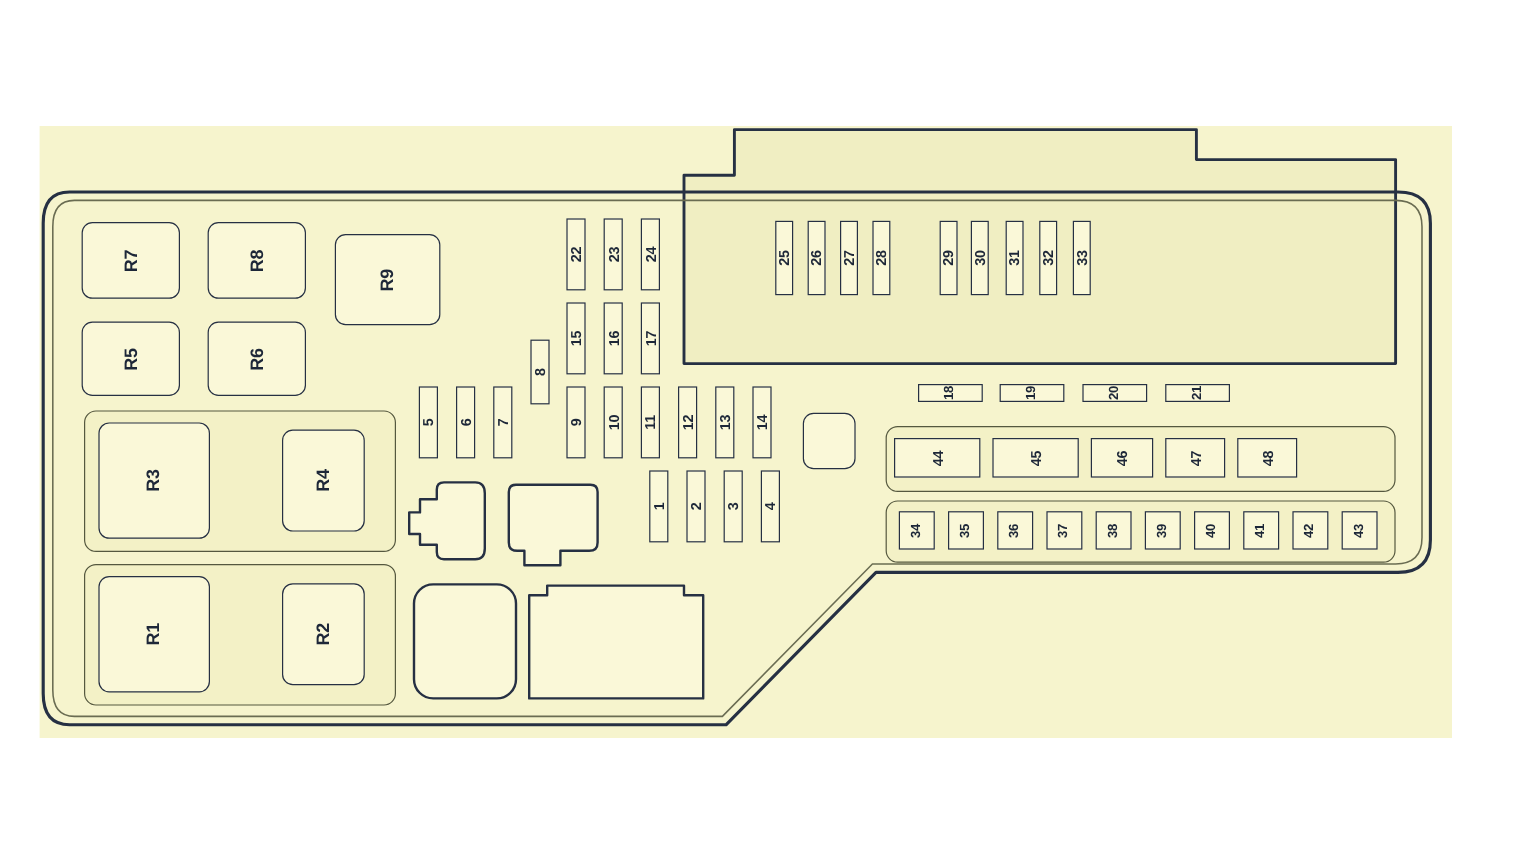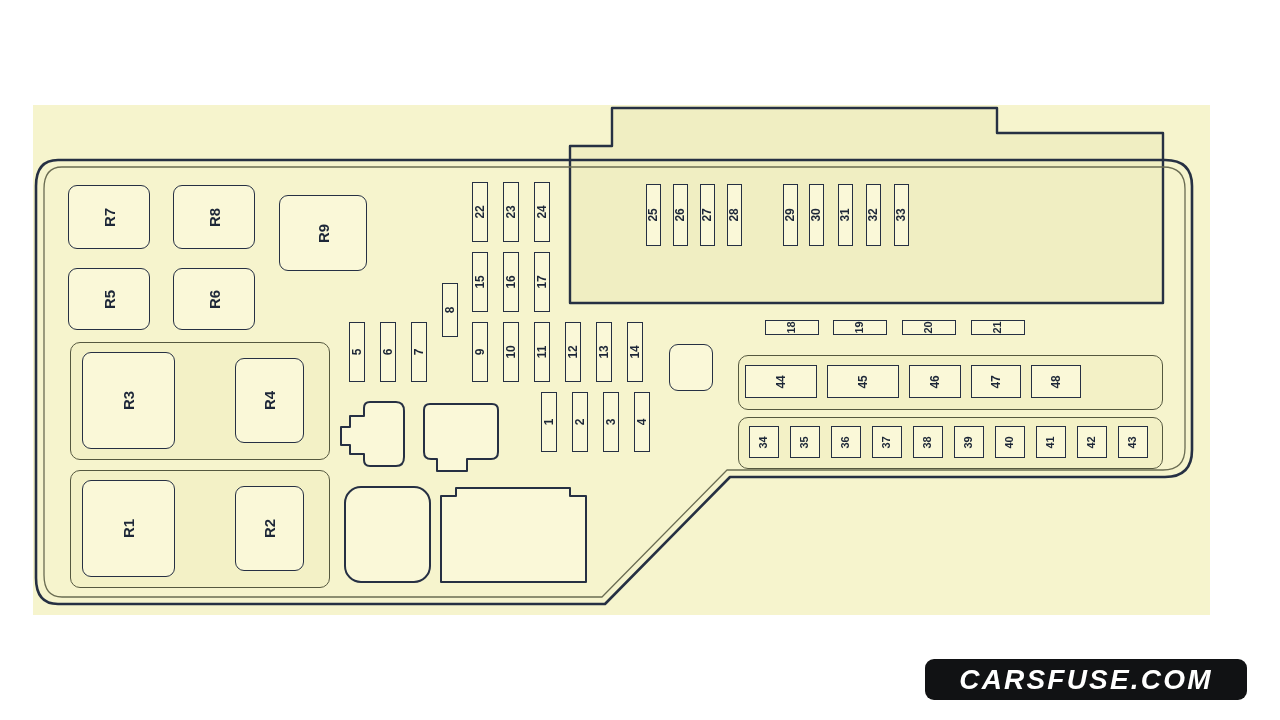--- a/index.html
+++ b/index.html
@@ -378,17 +378,14 @@
   <div class="cell smallfuse thin" style="left:1036px; top:426px; width:30px; height:32px;">
     <span class="lbl">41</span>
   </div>
   <div class="cell smallfuse thin" style="left:1077px; top:426px; width:30px; height:32px;">
     <span class="lbl">42</span>
   </div>
   <div class="cell smallfuse thin" style="left:1118px; top:426px; width:30px; height:32px;">
     <span class="lbl">43</span>
   </div>
 
-  <div id="logo">
-    <span class="logo-text">CARSFUSE.COM</span>
-  </div>
 
 </div>
 
 </body></html>

